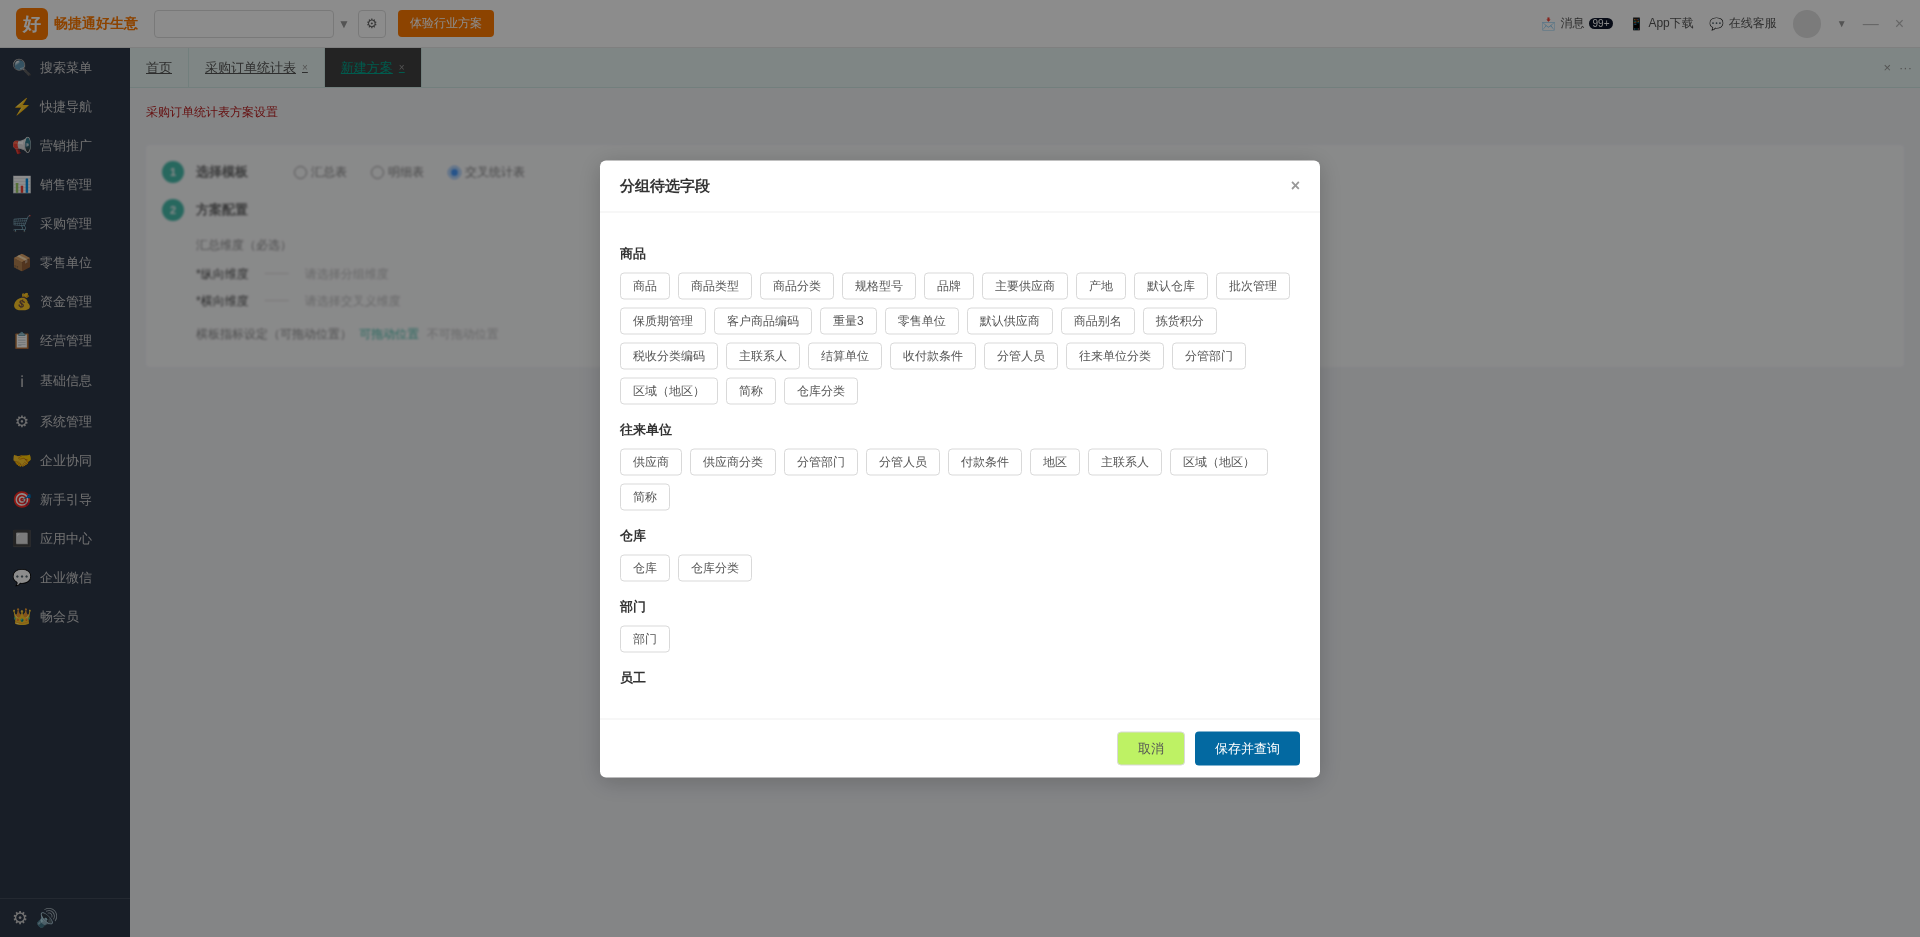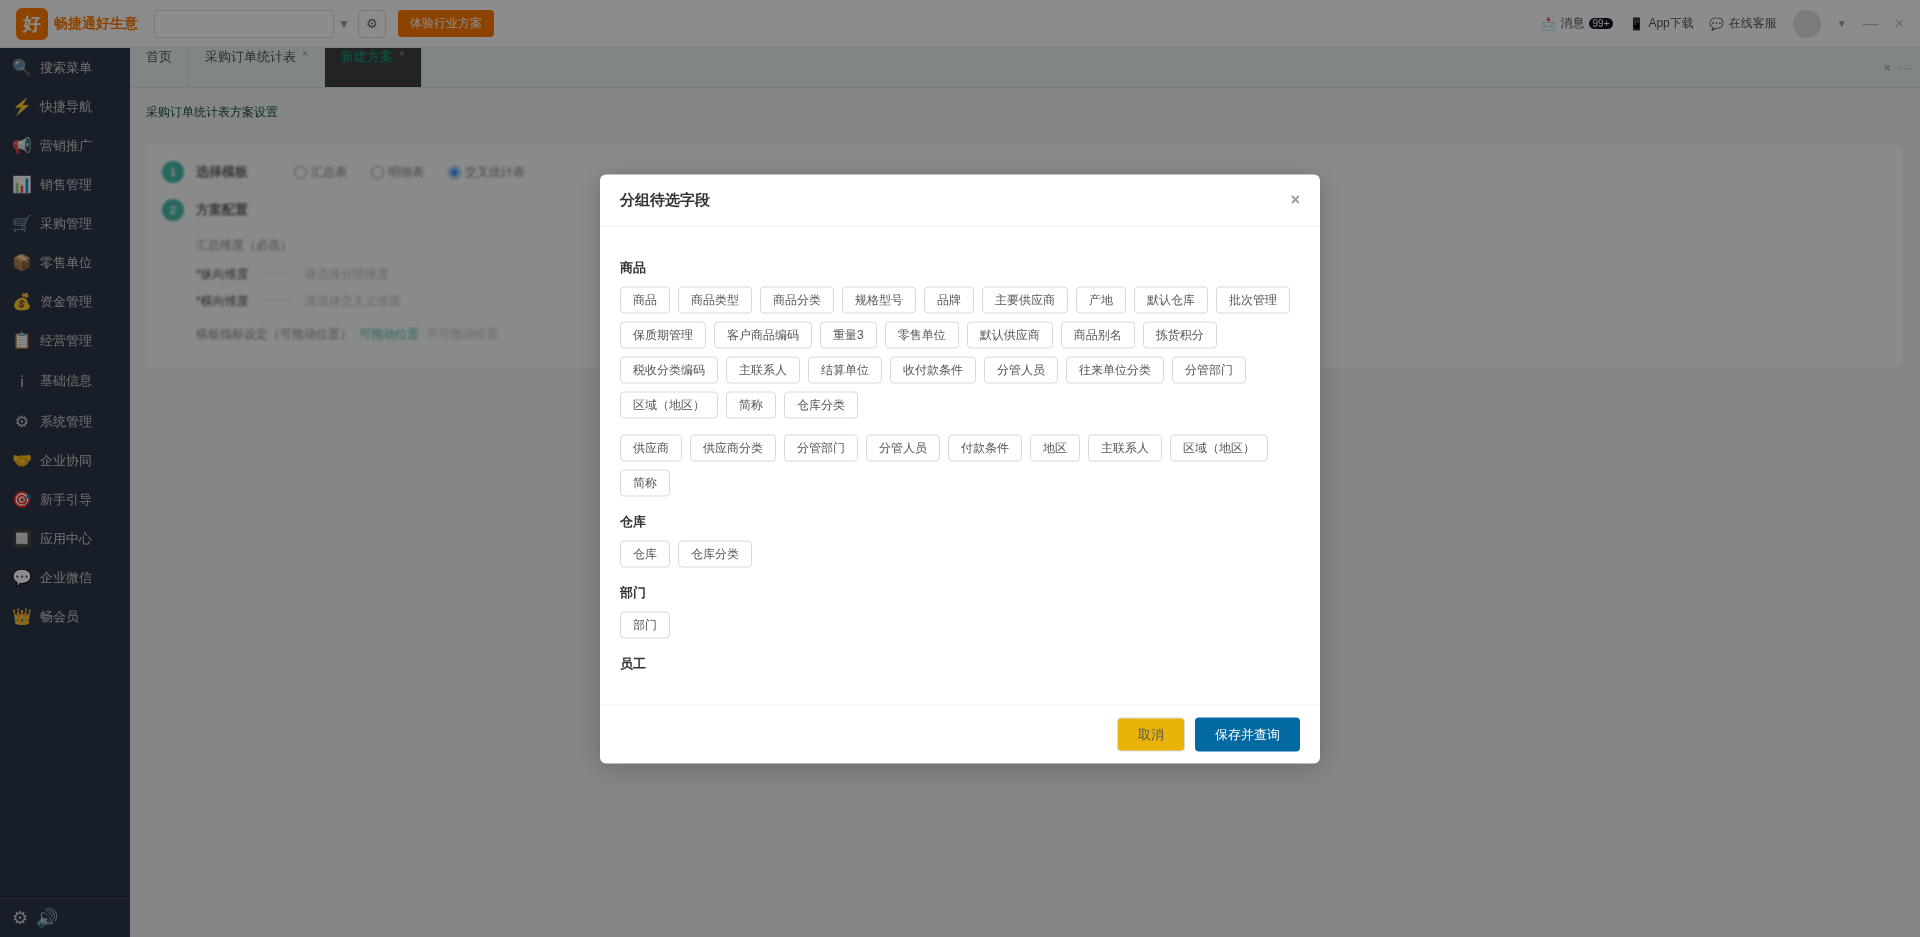--- a/index.html
+++ b/index.html
@@ -99,26 +99,27 @@
       padding: 0 0;
       position: fixed;
       top: 48px; left: 130px; right: 0;
       z-index: 99;
       border-bottom: 1px solid #d0e8e4;
     }
     .tab-item {
       height: 100%;
       padding: 0 16px;
       display: flex;
-      align-items: flex-start;
+      align-items: center;
       gap: 6px;
       cursor: pointer;
       font-size: 13px;
       color: #555;
       border-right: 1px solid #d0e8e4;
+      text-decoration: underline;
     }
     .tab-item.active {
       background: #404040;
       color: #00a78e;
       font-weight: 500;
     }
     .tab-close {
       font-size: 10px; color: #999; cursor: pointer;
     }
     .tab-bar-right {
@@ -271,21 +272,21 @@
       display: flex;
       gap: 24px;
       margin-left: 34px;
       font-size: 12px;
       color: #555;
     }
     .radio-opt {
       display: flex; align-items: center; gap: 4px;
     }
     .btn-cancel {
-      background: #eab308;
+      background: #bef264;
       border: 1px solid #d9d9d9;
       border-radius: 4px;
       padding: 7px 20px;
       font-size: 13px;
       cursor: pointer;
       color: #555;
     }
     .btn-save {
       background: #0369a1;
       color: white;
@@ -299,21 +300,21 @@
       padding: 12px 20px;
       border-top: 1px solid #f0f0f0;
       display: flex;
       justify-content: flex-end;
       gap: 10px;
     }
 
     
     .bg-breadcrumb {
       font-size: 12px;
-      color: #14532d;
+      color: #b91c1c;
       margin-bottom: 24px;
     }
   </style>
 </head>
 <body>
 
 <div class="top-bar">
   <div class="logo-area">
     <div class="logo-icon">好</div>
     <span>畅捷通好生意</span>
@@ -514,20 +515,21 @@
             <div class="field-tag">收付款条件</div>
             <div class="field-tag">分管人员</div>
             <div class="field-tag">往来单位分类</div>
             <div class="field-tag">分管部门</div>
             <div class="field-tag">区域（地区）</div>
             <div class="field-tag">简称</div>
             <div class="field-tag">仓库分类</div>
           </div>
         </div>
         <div class="field-section">
+          <div class="section-title">往来单位</div>
           <div class="field-tags">
             <div class="field-tag">供应商</div>
             <div class="field-tag">供应商分类</div>
             <div class="field-tag">分管部门</div>
             <div class="field-tag">分管人员</div>
             <div class="field-tag">付款条件</div>
             <div class="field-tag">地区</div>
             <div class="field-tag">主联系人</div>
             <div class="field-tag">区域（地区）</div>
             <div class="field-tag">简称</div>

